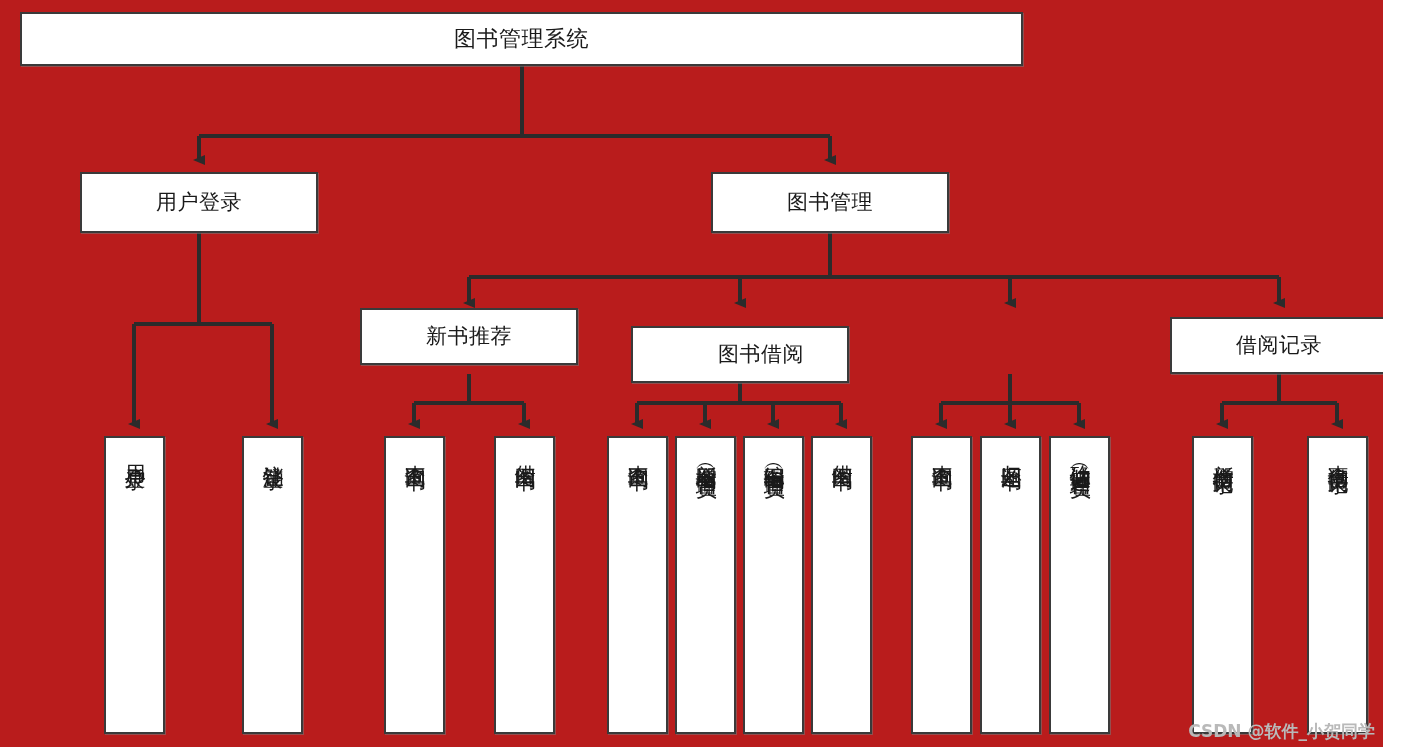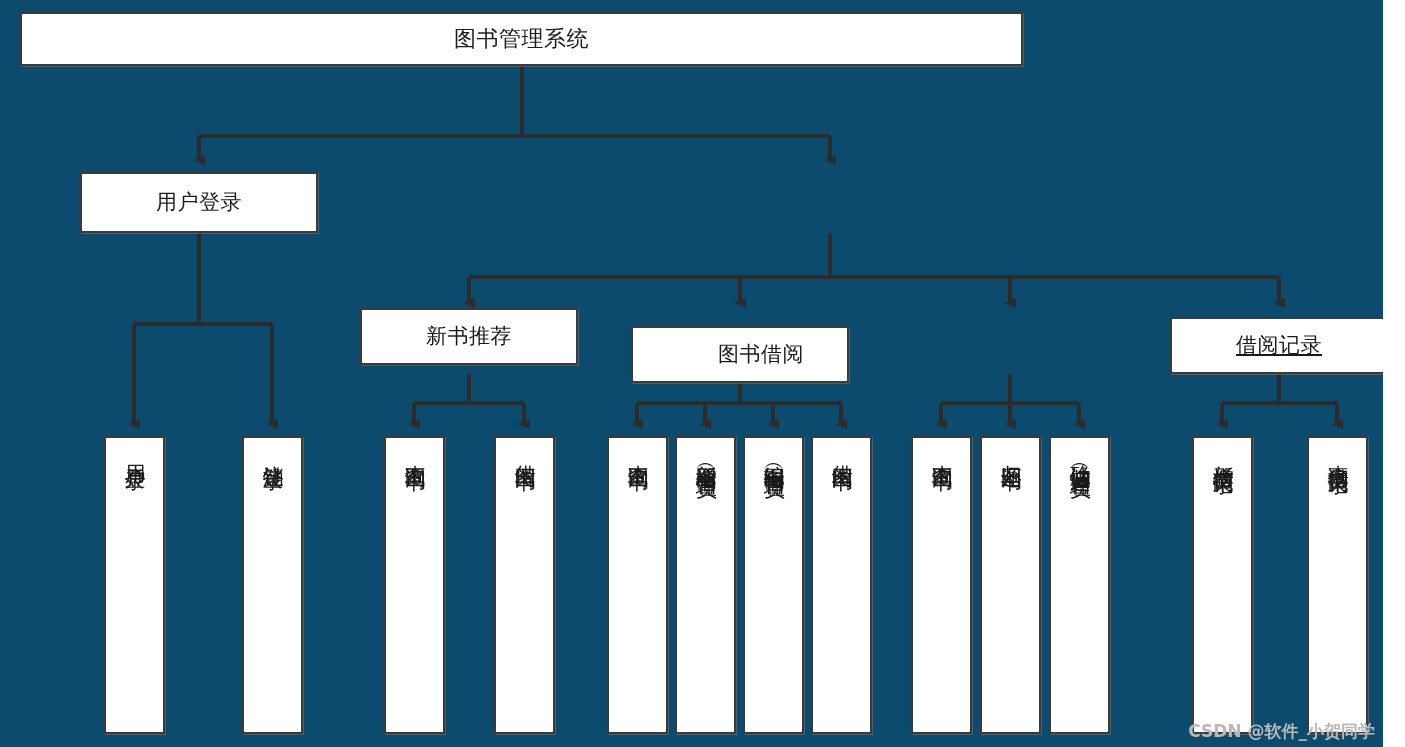--- a/index.html
+++ b/index.html
@@ -8,21 +8,21 @@
     padding: 0;
     background: #ffffff;
   }
   body {
     font-family: "DejaVu Sans", "Liberation Sans", sans-serif;
   }
   #canvas {
     position: relative;
     width: 1383px;
     height: 747px;
-    background: #0c4a6e;
+    background: #b91c1c;
     overflow: hidden;
   }
   svg.wires {
     position: absolute;
     left: 0; top: 0;
     width: 1405px;
     height: 747px;
     pointer-events: none;
   }
   .node {
@@ -127,31 +127,34 @@
   </svg>
 
   <div class="node title horiz" style="left:20px; top:12px; width:1003px; height:54px;">
     <span class="label">图书管理系统</span>
   </div>
 
   <div class="node horiz" style="left:80px; top:172px; width:238px; height:61px;">
     <span class="label">用户登录</span>
   </div>
 
+  <div class="node horiz" style="left:711px; top:172px; width:238px; height:61px;">
+    <span class="label">图书管理</span>
+  </div>
 
   <div class="node horiz" style="left:360px; top:308px; width:218px; height:57px;">
     <span class="label">新书推荐</span>
   </div>
 
   <div class="node horiz" style="left:631px; top:326px; width:218px; height:57px;padding-left:42px;">
     <span class="label">图书借阅</span>
   </div>
 
 
-  <div class="node horiz" style="left:1170px; top:317px; width:218px; height:57px;text-decoration:underline;">
+  <div class="node horiz" style="left:1170px; top:317px; width:218px; height:57px;">
     <span class="label">借阅记录</span>
   </div>
 
   <div class="node vert" style="left:104px; top:436px; width:61px; height:298px;">
     <span class="label">用户登录</span>
   </div>
 
   <div class="node vert" style="left:242px; top:436px; width:61px; height:298px;">
     <span class="label">注销登录</span>
   </div>

